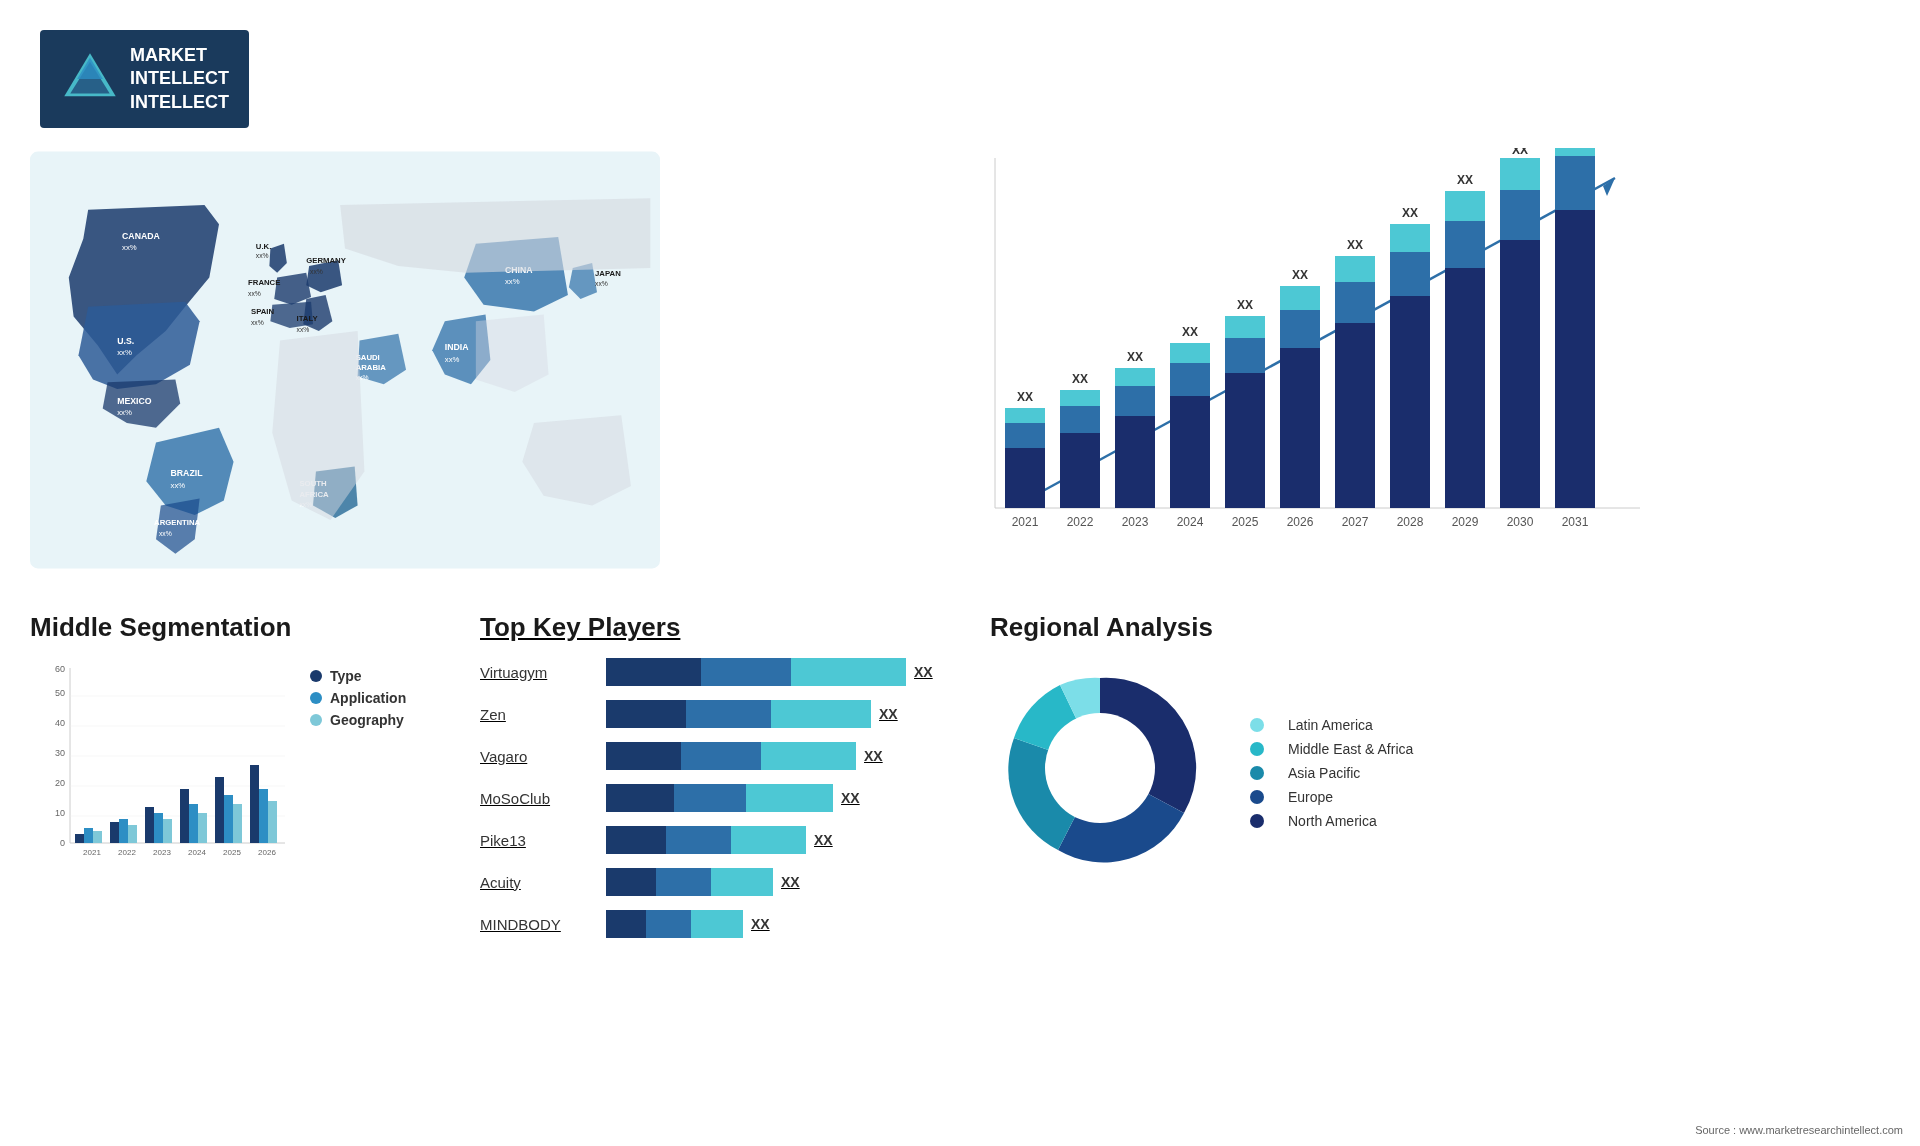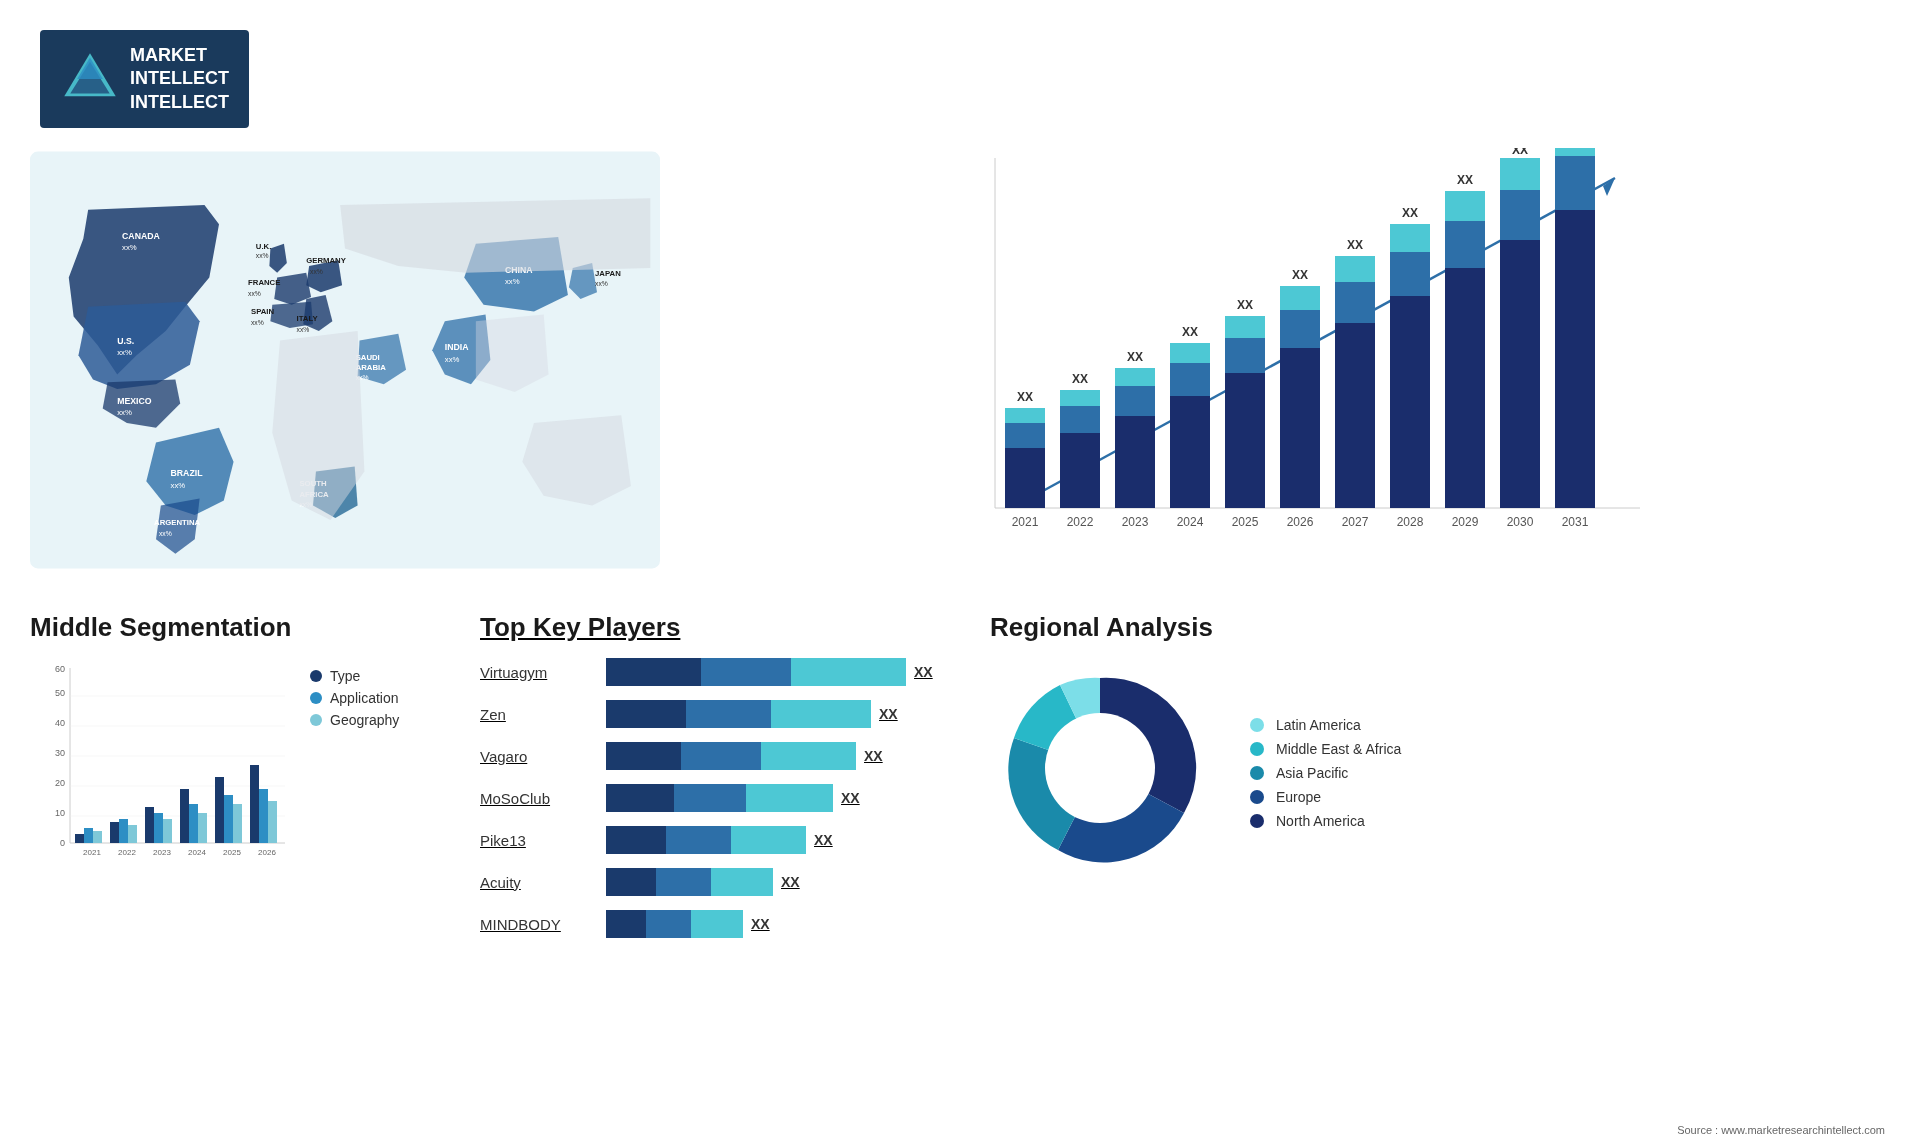--- a/index.html
+++ b/index.html
@@ -128,21 +128,21 @@
     .legend-container {
       display: flex;
       flex-direction: column;
       gap: 8px;
       margin-top: 10px;
       padding-left: 20px;
     }
     .legend-item {
       display: flex;
       align-items: center;
-      gap: 12px;
+      gap: 24px;
       font-size: 14px;
       color: #333;
     }
     .legend-dot {
       width: 14px;
       height: 14px;
       border-radius: 50%;
       flex-shrink: 0;
     }
 
@@ -150,20 +150,21 @@
       display: flex;
       align-items: center;
       gap: 20px;
     }
 
     .seg-legend {
       display: flex;
       flex-direction: column;
       gap: 6px;
       margin-top: 10px;
+      font-weight: bold;
     }
     .seg-legend-item {
       display: flex;
       align-items: center;
       gap: 8px;
       font-size: 14px;
       color: #333;
     }
     .seg-dot {
       width: 12px;
@@ -532,13 +533,13 @@
         </div>
         <div class="legend-item">
           <div class="legend-dot" style="background:#1a2d6c;"></div>
           <span>North America</span>
         </div>
       </div>
     </div>
   </div>
 </div>
 
-<div style="position:absolute;bottom:10px;right:35px;font-size:11px;color:#666;">Source : www.marketresearchintellect.com</div>
+<div style="position:absolute;bottom:10px;right:17px;font-size:11px;color:#666;">Source : www.marketresearchintellect.com</div>
 
 </body></html>

